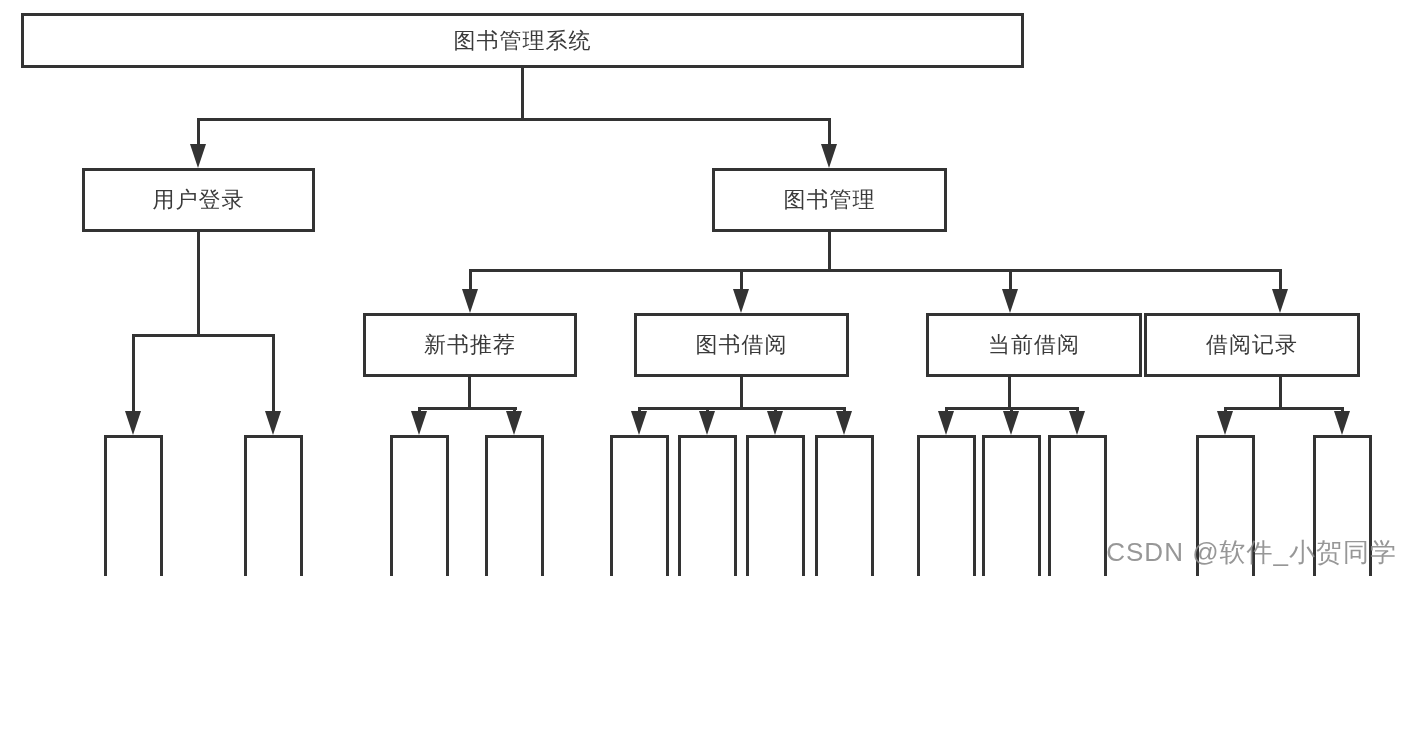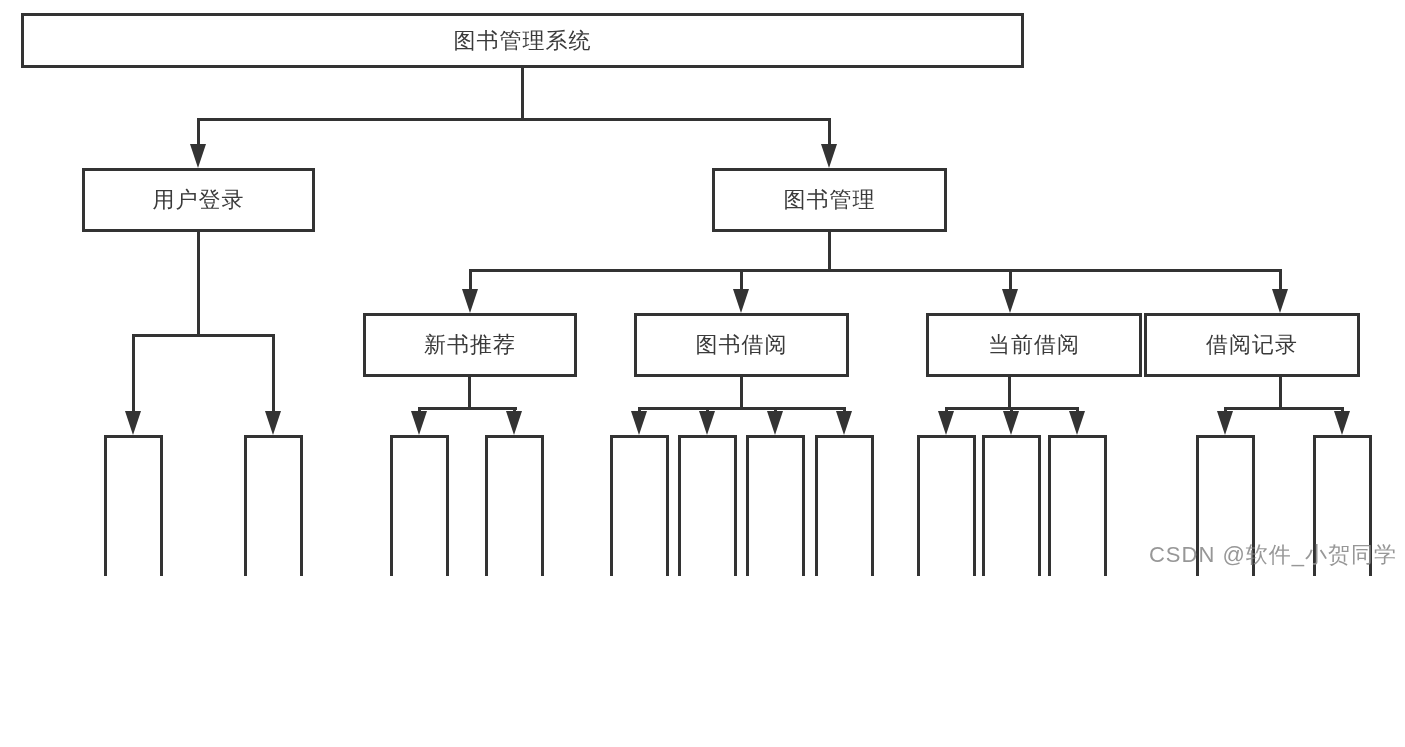--- a/index.html
+++ b/index.html
@@ -63,21 +63,21 @@
     height: 0;
     border-left: 8px solid transparent;
     border-right: 8px solid transparent;
     border-top: 24px solid #333333;
   }
   
   .watermark {
     position: absolute;
     right: 8px;
     bottom: 6px;
-    font-size: 22px;
+    font-size: 26px;
     color: rgba(140, 140, 140, 0.9);
     letter-spacing: 1px;
     z-index: 10;
     pointer-events: none;
   }
 </style>
 </head>
 <body>
 
 <div class="canvas">

